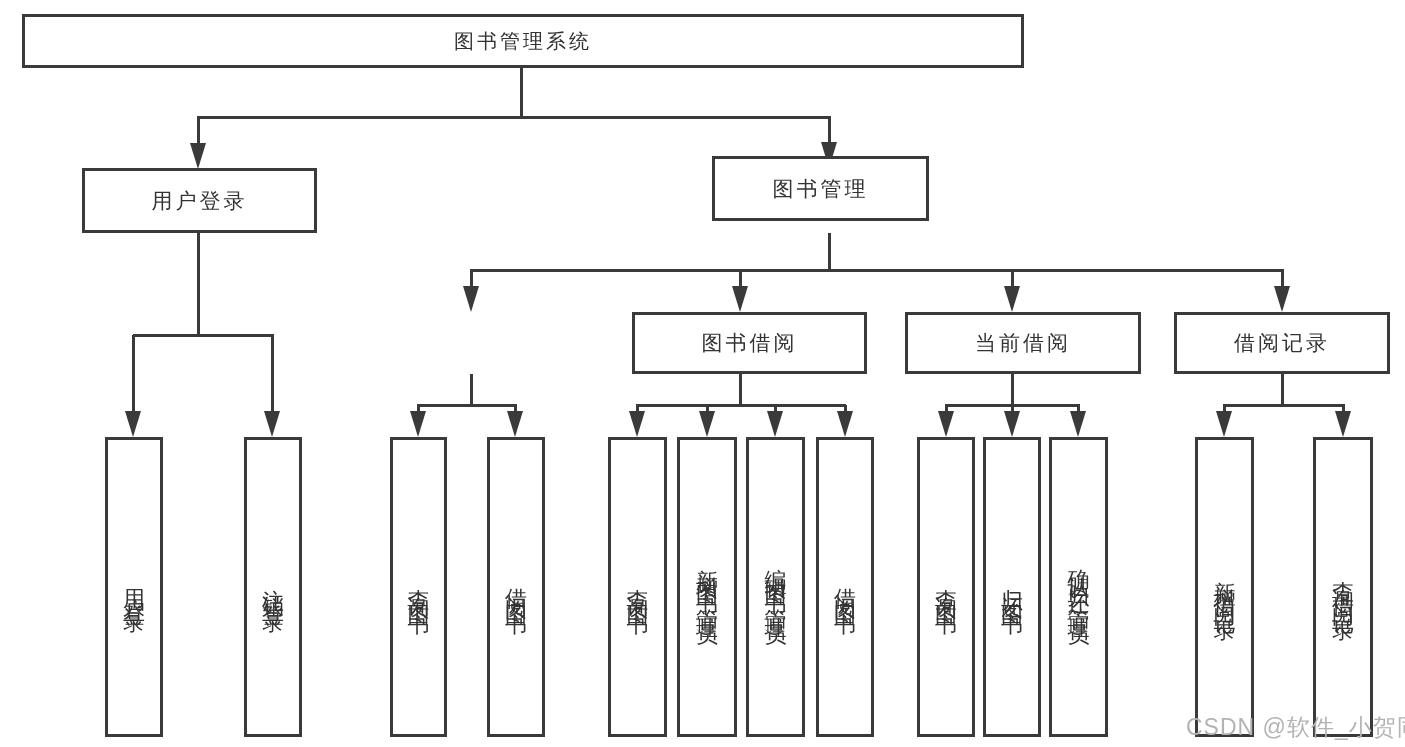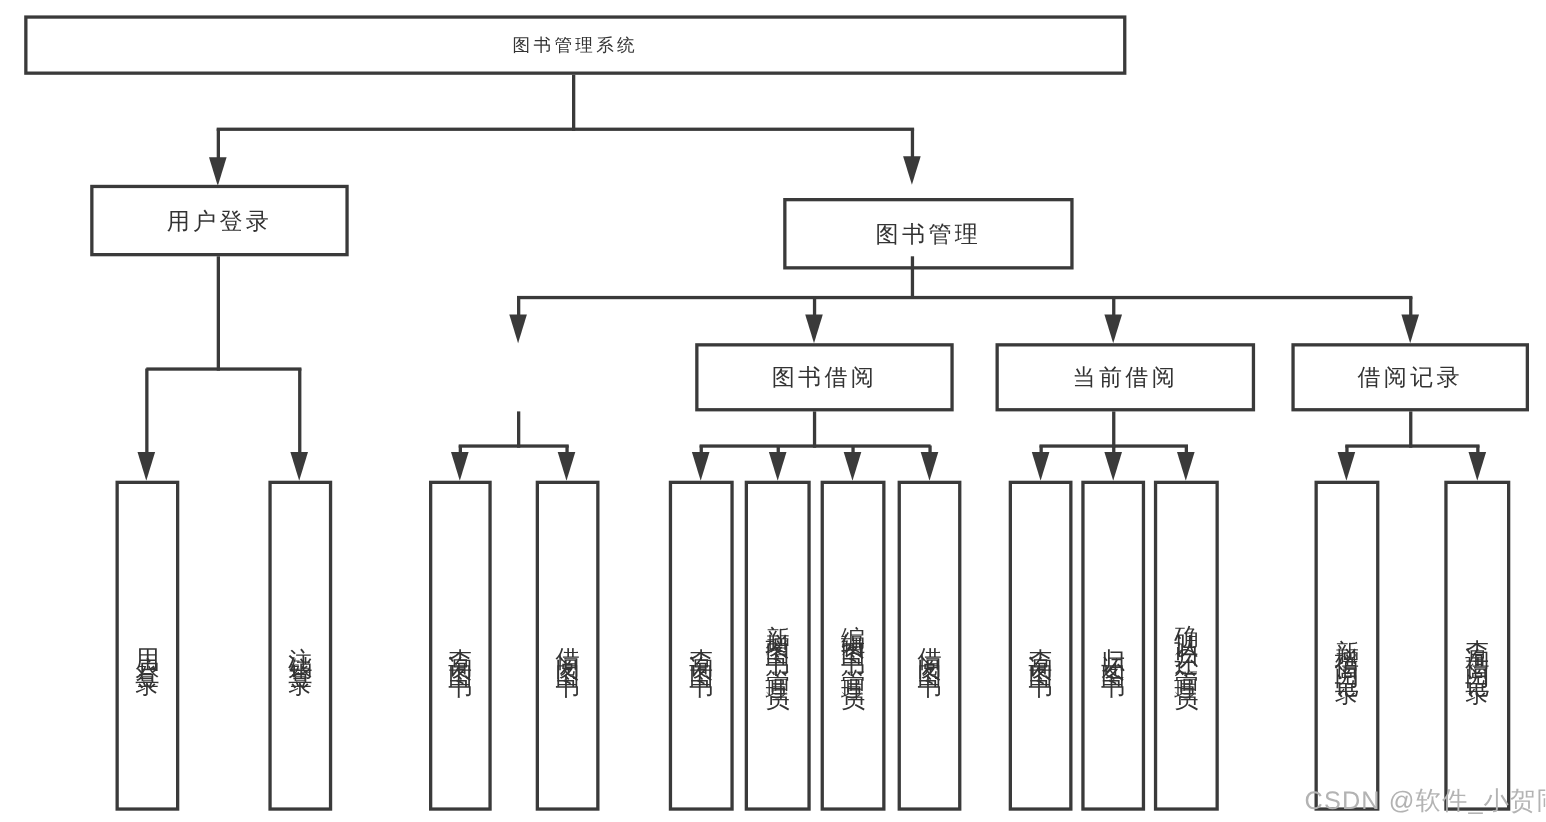--- a/index.html
+++ b/index.html
@@ -26,31 +26,31 @@
   .watermark{
     position:absolute;left:1186px;top:712px;z-index:5;
     color:#b3b3b3;font-size:23px;letter-spacing:1px;white-space:nowrap;
   }
 </style>
 </head>
 <body>
 
 <div class="canvas">
 
-  <div class="box" style="left:22px;top:14px;width:1002px;height:54px;font-size:16px;">图书管理系统</div>
+  <div class="box" style="left:22px;top:14px;width:1002px;height:54px;font-size:20px;">图书管理系统</div>
 
   <div class="vl" style="left:520px;top:68px;height:51px;"></div>
   <div class="hl" style="left:197px;top:116px;width:634px;"></div>
   <div class="vl" style="left:197px;top:117px;height:29px;"></div>
   <div class="ar" style="left:190px;top:143px;"></div>
   <div class="vl" style="left:828px;top:117px;height:28px;"></div>
   <div class="ar" style="left:821px;top:142px;"></div>
 
   <div class="box" style="left:82px;top:168px;width:235px;height:65px;">用户登录</div>
-  <div class="box" style="left:712px;top:180px;width:264px;height:65px;">图书管理</div>
+  <div class="box" style="left:712px;top:156px;width:217px;height:65px;">图书管理</div>
 
   <div class="vl" style="left:197px;top:233px;height:104px;"></div>
   <div class="hl" style="left:133px;top:334px;width:141px;"></div>
   <div class="vl" style="left:132px;top:335px;height:79px;"></div>
   <div class="ar" style="left:125px;top:411px;"></div>
   <div class="vl" style="left:271px;top:335px;height:79px;"></div>
   <div class="ar" style="left:264px;top:411px;"></div>
 
   <div class="vl" style="left:828px;top:233px;height:38px;"></div>
   <div class="hl" style="left:470px;top:269px;width:814px;"></div>

